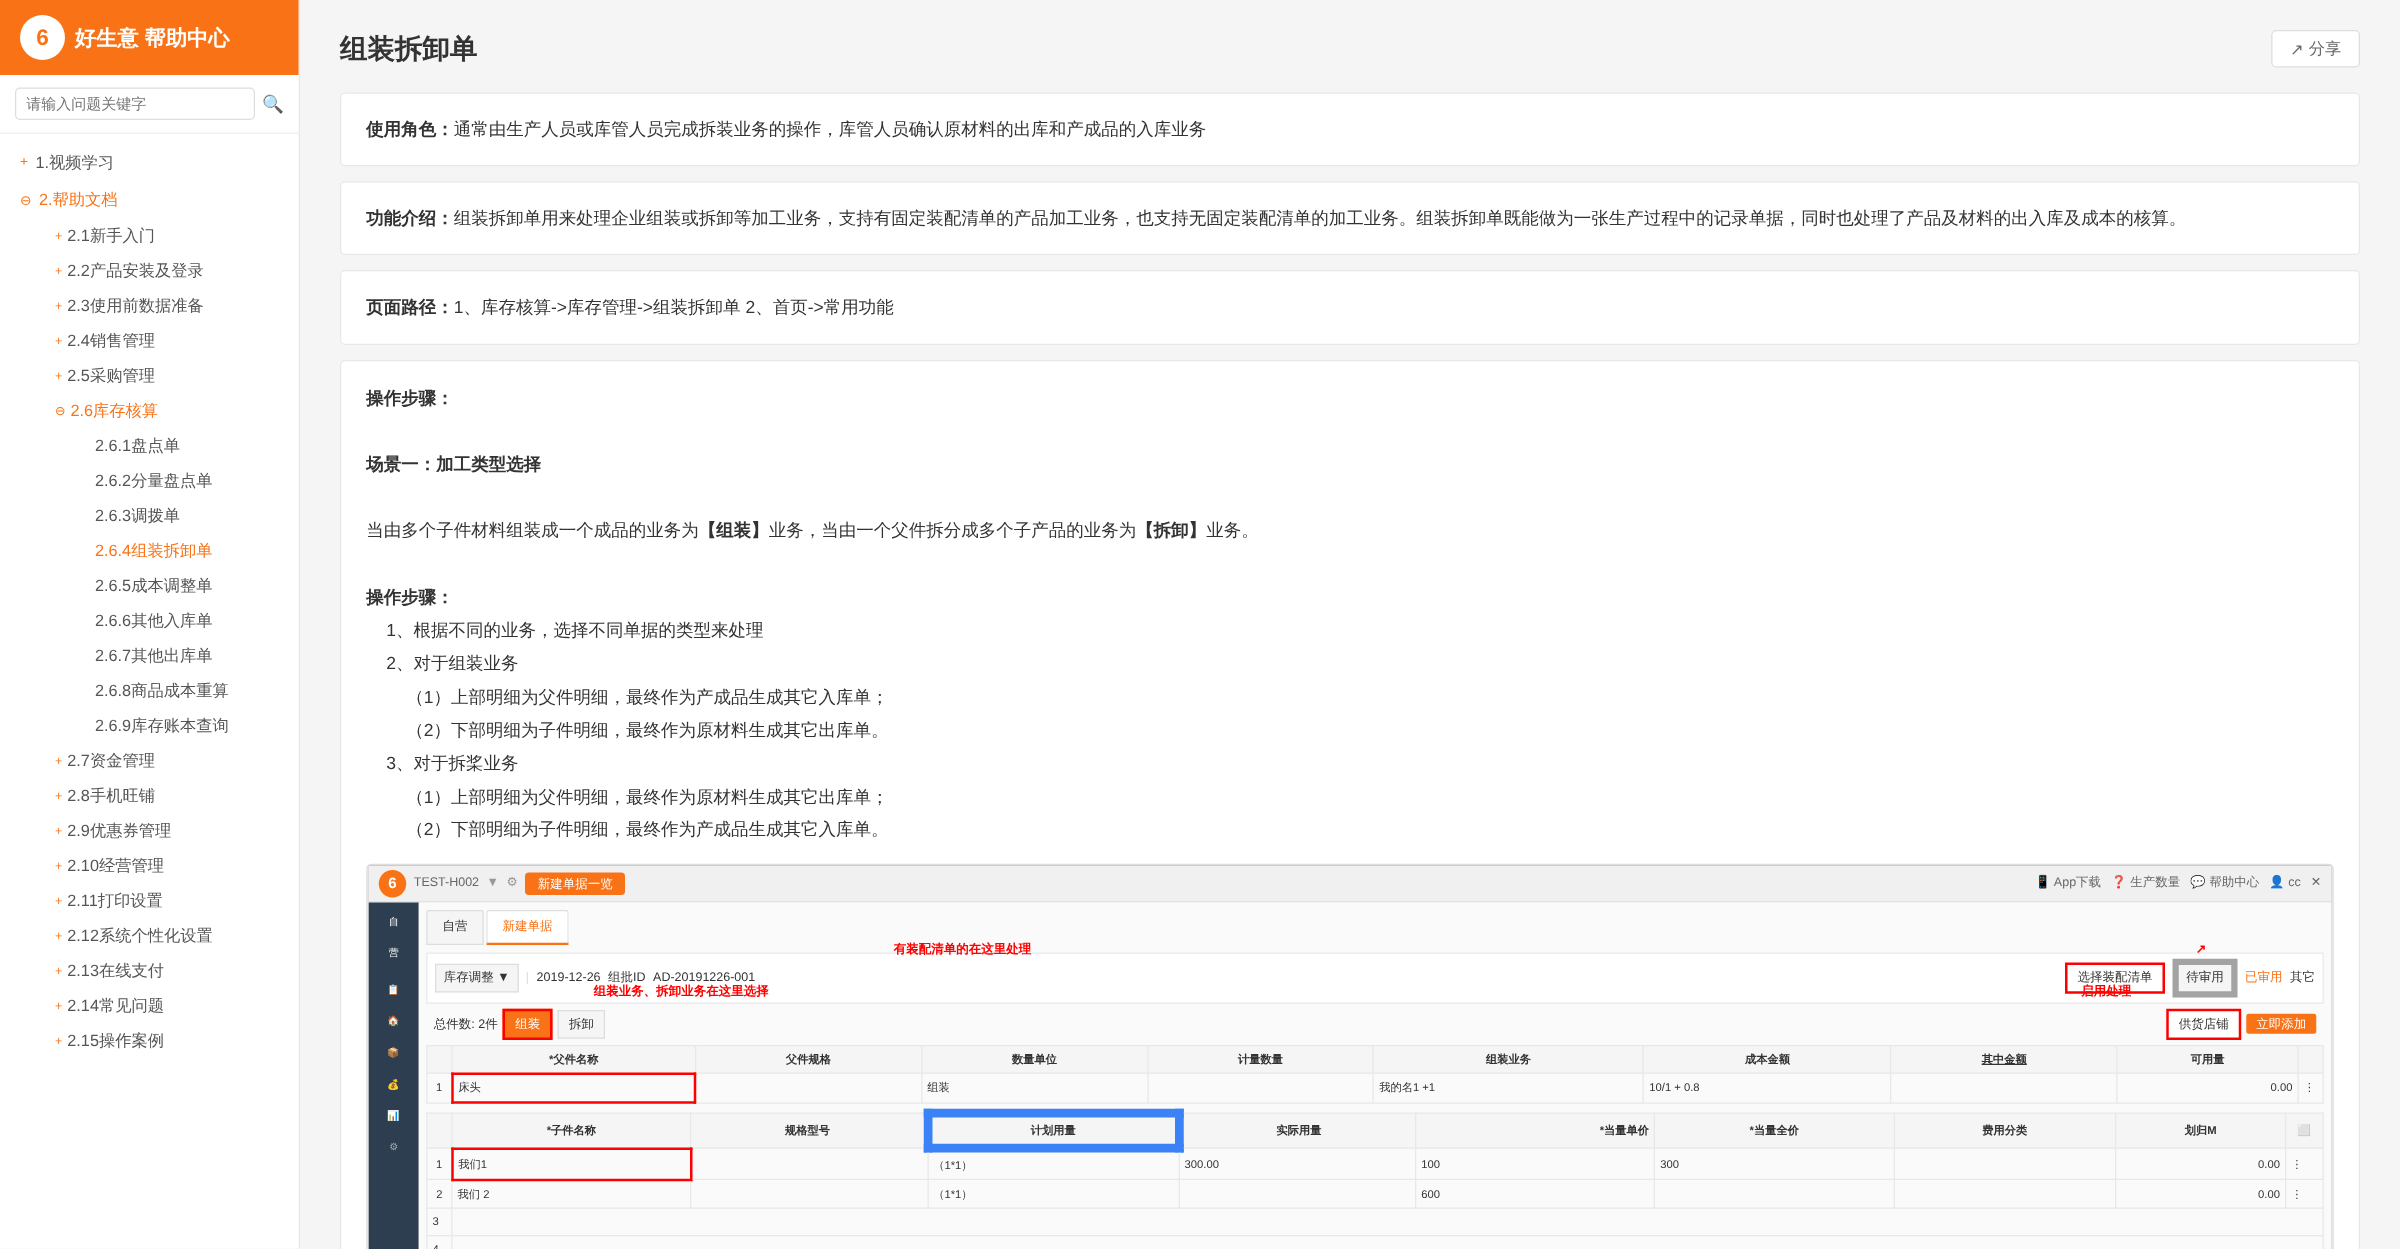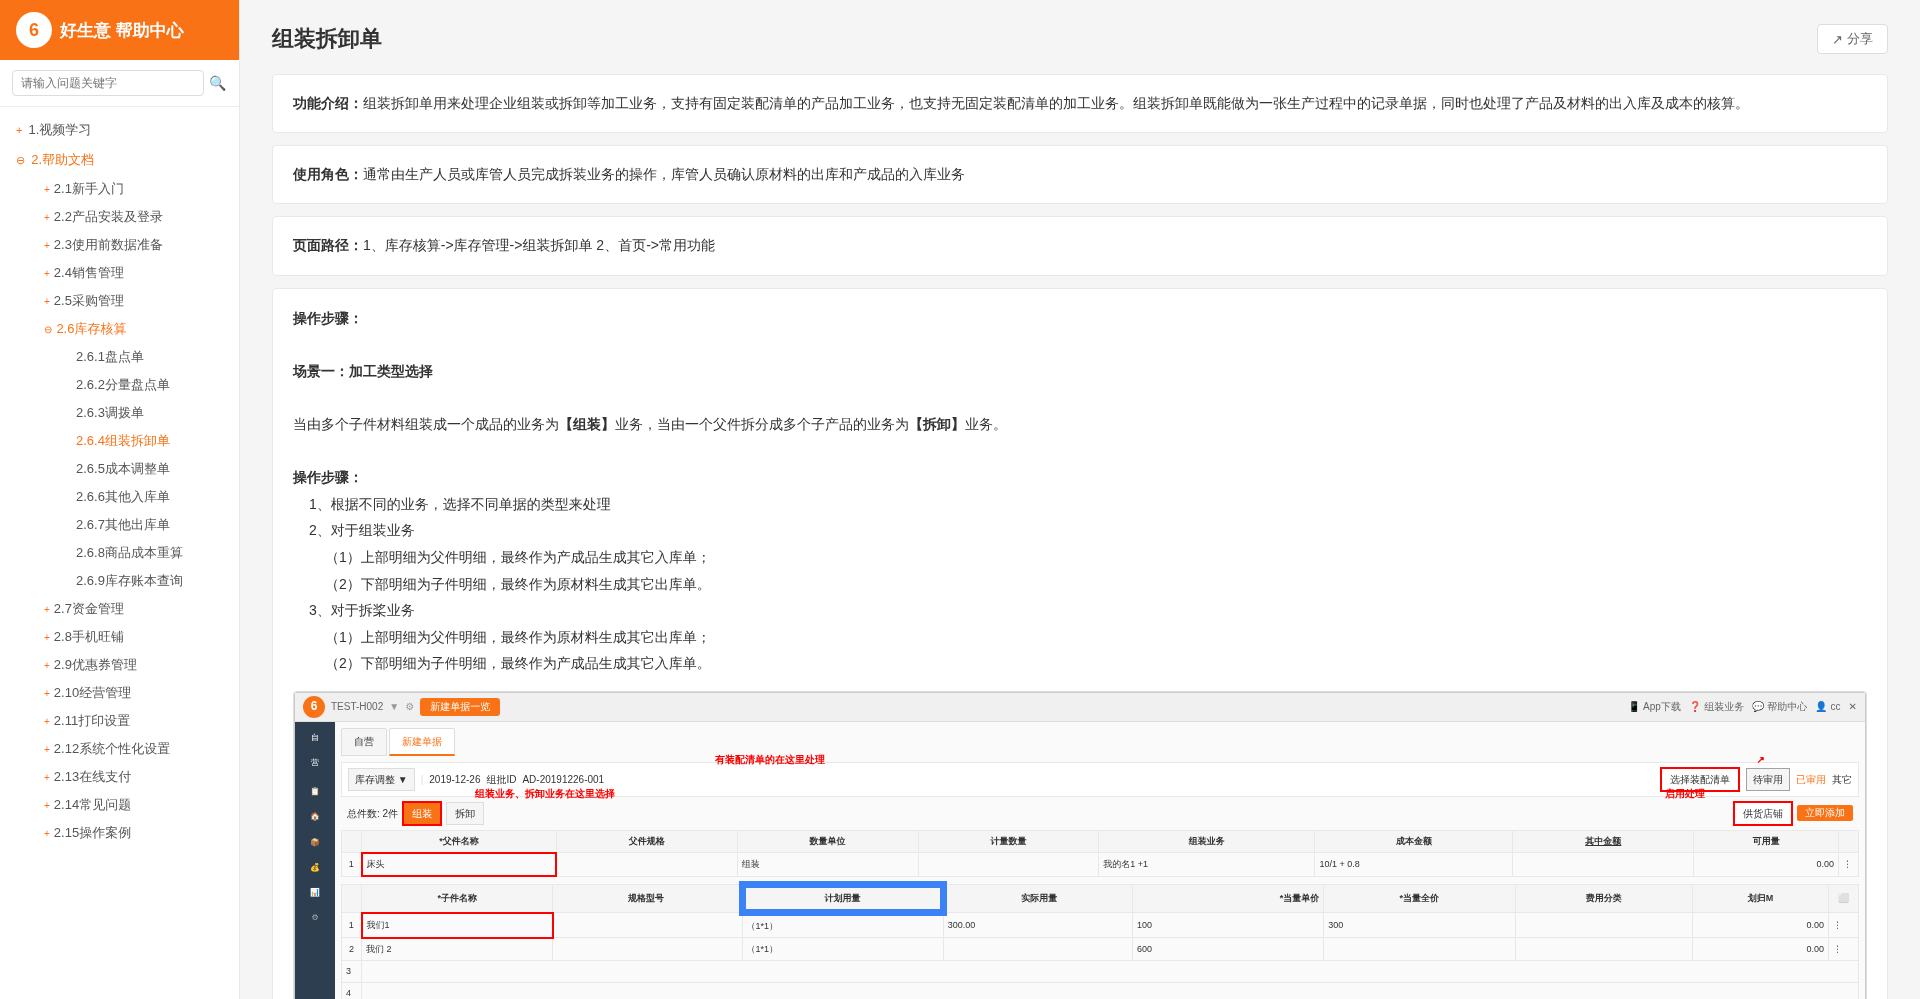--- a/index.html
+++ b/index.html
@@ -270,25 +270,25 @@
 <div id="main">
   <div id="page-header">
     <h1 id="page-title">组装拆卸单</h1>
     <button id="share-btn">
       <span>↗</span>
       <span>分享</span>
     </button>
   </div>
 
   <div class="content-block">
+    <span class="bold">使用角色：</span><span>通常由生产人员或库管人员完成拆装业务的操作，库管人员确认原材料的出库和产成品的入库业务</span>
+  </div>
+
+  <div class="content-block">
     <span class="bold">功能介绍：</span><span>组装拆卸单用来处理企业组装或拆卸等加工业务，支持有固定装配清单的产品加工业务，也支持无固定装配清单的加工业务。组装拆卸单既能做为一张生产过程中的记录单据，同时也处理了产品及材料的出入库及成本的核算。</span>
-  </div>
-
-  <div class="content-block">
-    <span class="bold">使用角色：</span><span>通常由生产人员或库管人员完成拆装业务的操作，库管人员确认原材料的出库和产成品的入库业务</span>
   </div>
 
   <div class="content-block">
     <span class="bold">页面路径：</span><span>1、库存核算-&gt;库存管理-&gt;组装拆卸单 2、首页-&gt;常用功能</span>
   </div>
 
   <div class="steps-section">
     <div class="bold">操作步骤：</div>
     <br>
     <div class="bold">场景一：加工类型选择</div>
@@ -313,21 +313,21 @@
         <div style="background:#f0f0f0; border-bottom:1px solid #ddd; padding:3px 8px; display:flex; align-items:center; justify-content:space-between; font-size:10px; color:#666;">
           <div style="display:flex; align-items:center; gap:6px;">
             <div style="width:22px; height:22px; background:#f97316; border-radius:50%; display:flex; align-items:center; justify-content:center; color:#fff; font-weight:bold; font-size:12px;">6</div>
             <span>TEST-H002</span>
             <span style="color:#999;">▼</span>
             <span style="color:#999;">⚙</span>
             <button style="background:#f97316; color:#fff; border:none; padding:2px 10px; border-radius:3px; font-size:10px; cursor:pointer;">新建单据一览</button>
           </div>
           <div style="display:flex; gap:8px; font-size:10px; color:#666;">
             <span>📱 App下载</span>
-            <span>❓ 组装业务</span>
+            <span>❓ 生产数量</span>
             <span>💬 帮助中心</span>
             <span>👤 cc</span>
             <span>✕</span>
           </div>
         </div>
 
         <div style="display:flex;">
           <div style="width:40px; background:#2c3e50; min-height:300px; display:flex; flex-direction:column; align-items:center; padding:4px 0; gap:2px;">
             <div style="color:#fff; font-size:8px; padding:4px 0;">自</div>
             <div style="color:#fff; font-size:8px; padding:4px 0;">营</div>
@@ -350,21 +350,21 @@
               <div style="border: 1px solid #ddd; padding:1px 6px; background:#f5f5f5; cursor:pointer;">库存调整 ▼</div>
               <div style="color:#ddd;">|</div>
               <span>2019-12-26</span>
               <span>组批ID</span>
               <span>AD-20191226-001</span>
               <div style="flex:1;"></div>
 
               <div style="position:relative; display:inline-block;">
                 <div style="border:2px solid red; padding:1px 8px; background:#fff; font-size:10px; color:#333;">选择装配清单</div>
               </div>
-              <div style="border:1px solid #a3a3a3; padding:1px 6px; background:#f5f5f5; font-size:10px;">待审用</div>
+              <div style="border:5px solid #a3a3a3; padding:1px 6px; background:#f5f5f5; font-size:10px;">待审用</div>
               <span style="color:#f97316; font-size:10px; cursor:pointer;">已审用</span>
               <span style="font-size:10px; cursor:pointer;">其它</span>
             </div>
 
             <div style="display:flex; align-items:center; gap:4px; margin-bottom:4px; font-size:10px; padding:0 6px;">
               <span>总件数: 2件</span>
 
               <div style="border:2px solid red; padding:1px 8px; background:#f97316; color:#fff; font-size:10px; cursor:pointer;">组装</div>
               <div style="padding:1px 8px; background:#f5f5f5; border:1px solid #ddd; font-size:10px; cursor:pointer;">拆卸</div>
               <div style="flex:1;"></div>

